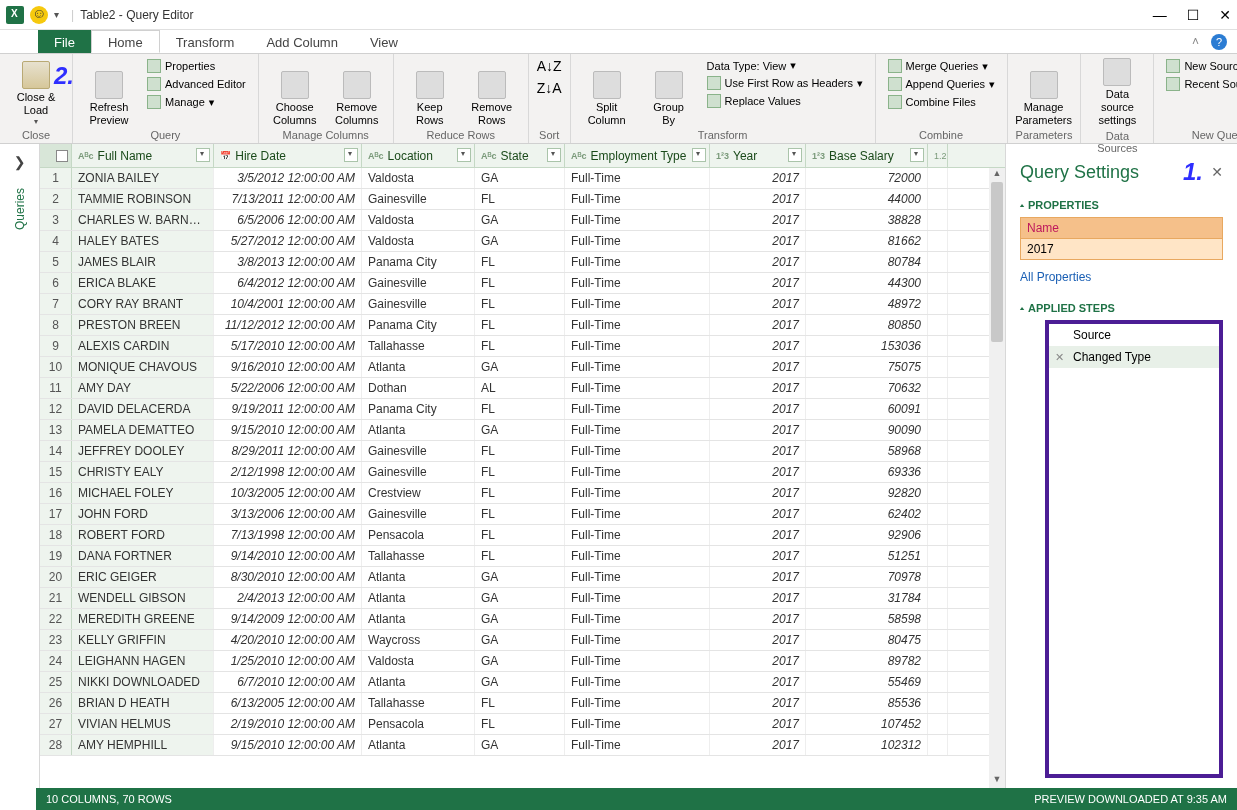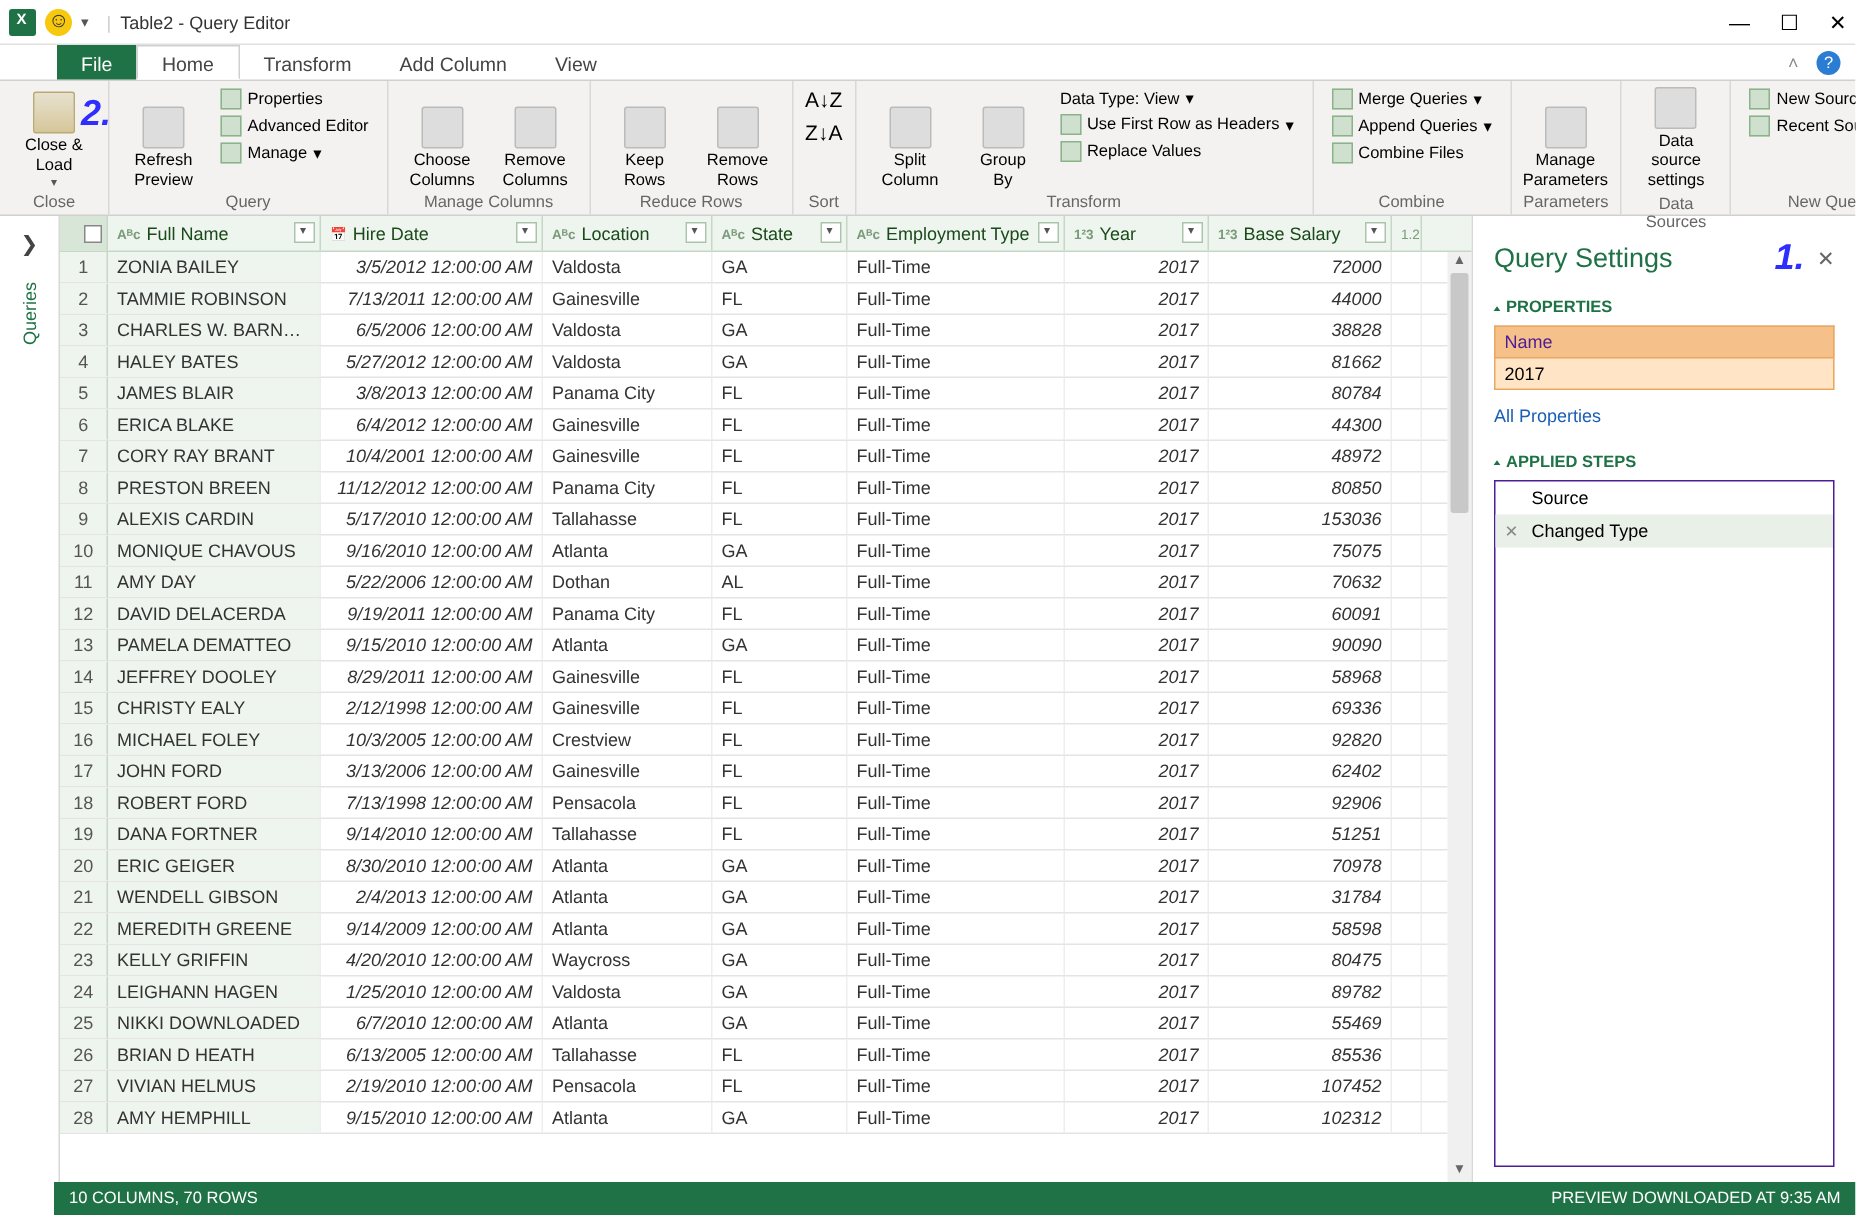--- a/index.html
+++ b/index.html
@@ -65,29 +65,29 @@
 .vscroll { position: absolute; right: 0; top: 0; bottom: 0; width: 16px; background: #f0f0f0; }
 .vscroll .thumb { position: absolute; top: 14px; left: 2px; right: 2px; height: 160px; background: #c8c8c8; border-radius: 2px; }
 .vscroll .arrow { position: absolute; left: 0; right: 0; height: 14px; text-align: center; font-size: 9px; color: #666; }
 .vscroll .arrow.up { top: 0; } .vscroll .arrow.down { bottom: 0; }
 .hscroll { height: 16px; background: #f0f0f0; display: flex; align-items: center; position: relative; margin-right: 16px; }
 .hscroll .thumb { position: absolute; left: 48px; width: 600px; top: 2px; bottom: 2px; background: #c8c8c8; border-radius: 2px; }
 .hscroll .arrow { width: 14px; text-align: center; font-size: 9px; color: #666; }
 .hscroll .arrow.right { position: absolute; right: 0; }
 .row29-start { width: 32px; height: 16px; background: #eef4ee; border-right: 1px solid #c5d8c5; text-align: center; font-size: 11px; line-height: 16px; color: #555; }
 
-.settings { width: 256px; border-left: 1px solid #d8d8d8; padding: 18px 14px 10px; display: flex; flex-direction: column; position: relative; }
+.settings { width: 232px; border-left: 1px solid #d8d8d8; padding: 18px 14px 10px; display: flex; flex-direction: column; position: relative; }
 .settings h2 { font-size: 18px; font-weight: 300; color: #1f7246; margin-bottom: 16px; }
 .settings .close-x { position: absolute; top: 20px; right: 14px; font-size: 14px; color: #666; }
 .section-hd { font-size: 11px; font-weight: bold; color: #1f7246; text-transform: uppercase; margin-bottom: 6px; display: flex; align-items: center; gap: 4px; }
 .section-hd::before { content: "▴"; font-size: 8px; color: #1f7246; transform: scaleY(0.7); }
-.name-label { font-size: 12px; color: #4c1d95; padding: 3px 6px; background: #f5c08a; border: 1px solid #e8a860; border-bottom: none; }
+.name-label { font-size: 12px; color: #be185d; padding: 3px 6px; background: #f5c08a; border: 1px solid #e8a860; border-bottom: none; }
 .name-input { width: 100%; padding: 3px 6px; border: 1px solid #e8a860; background: #ffe5c6; font-size: 12px; font-family: inherit; }
 .all-props { color: #1a5fb4; font-size: 12px; margin: 10px 0 18px; display: block; }
-.steps { border: 1px solid #4c1d95; flex: 1; font-size: 12px; }
+.steps { border: 4px solid #4c1d95; flex: 1; font-size: 12px; margin-left: 25px; }
 .step { padding: 4px 8px 4px 24px; position: relative; }
 .step.selected { background: #e8f0e8; }
 .step .del { position: absolute; left: 6px; top: 5px; font-size: 11px; color: #888; }
 
 .statusbar { height: 22px; background: #1f7246; color: #fff; display: flex; align-items: center; padding: 0 10px; font-size: 11px; margin-left: 36px; }
 .statusbar .right { margin-left: auto; }
 </style>
 </head>
 <body>
 

